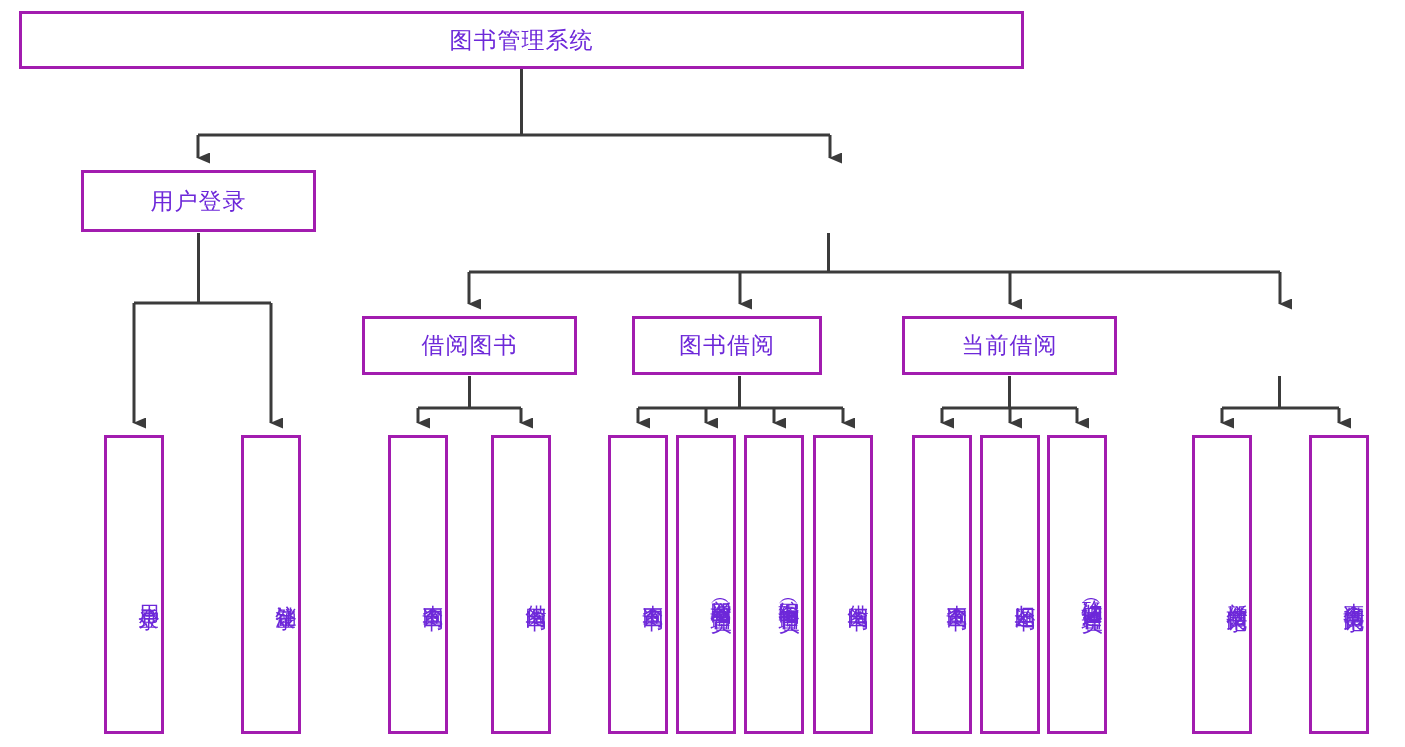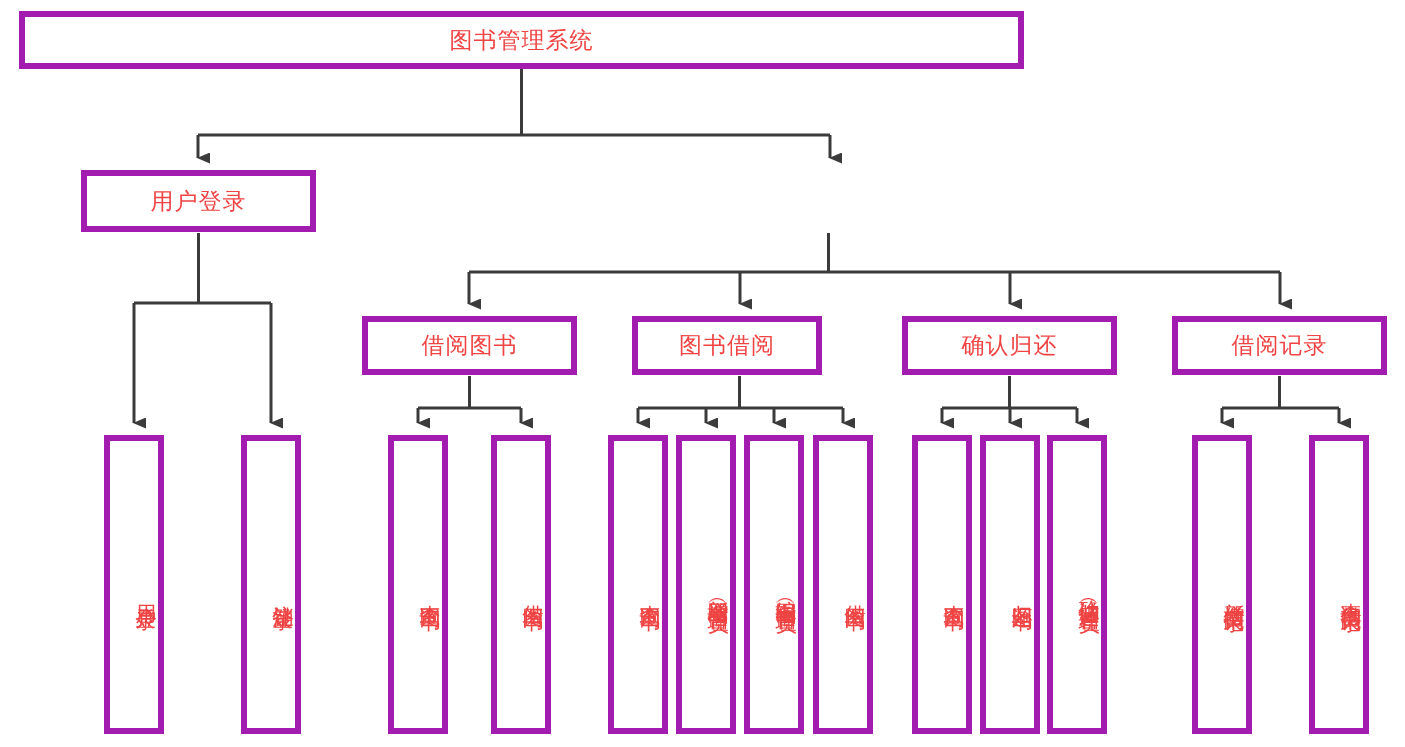--- a/index.html
+++ b/index.html
@@ -20,26 +20,26 @@
   #edges {
     position: absolute;
     left: 0;
     top: 0;
     width: 1405px;
     height: 747px;
   }
   .node {
     position: absolute;
     box-sizing: border-box;
-    border: 6px solid #a21caf;
+    border: 3px solid #a21caf;
     background: #ffffff;
     display: flex;
     align-items: center;
     justify-content: center;
-    color: #ef4444;
+    color: #6d28d9;
     z-index: 2;
   }
   .node-h {
     font-size: 23px;
     letter-spacing: 1px;
     white-space: nowrap;
   }
   .node-root {
     font-size: 23px;
     letter-spacing: 1px;
@@ -132,24 +132,21 @@
     <span>用户登录</span>
   </div>
 
   <div class="node node-h" style="left:362px; top:316px; width:215px; height:59px;">
     <span>借阅图书</span>
   </div>
   <div class="node node-h" style="left:632px; top:316px; width:190px; height:59px;">
     <span>图书借阅</span>
   </div>
   <div class="node node-h" style="left:902px; top:316px; width:215px; height:59px;">
-    <span>确认归还</span>
-  </div>
-  <div class="node node-h" style="left:1172px; top:316px; width:215px; height:59px;">
-    <span>借阅记录</span>
+    <span>当前借阅</span>
   </div>
 
   <div class="node node-v" style="left:104px; top:435px; width:60px; height:299px;">
     <span class="vtext">用户登录</span>
   </div>
   <div class="node node-v" style="left:241px; top:435px; width:60px; height:299px;">
     <span class="vtext">注销登录</span>
   </div>
 
   <div class="node node-v" style="left:388px; top:435px; width:60px; height:299px;">

